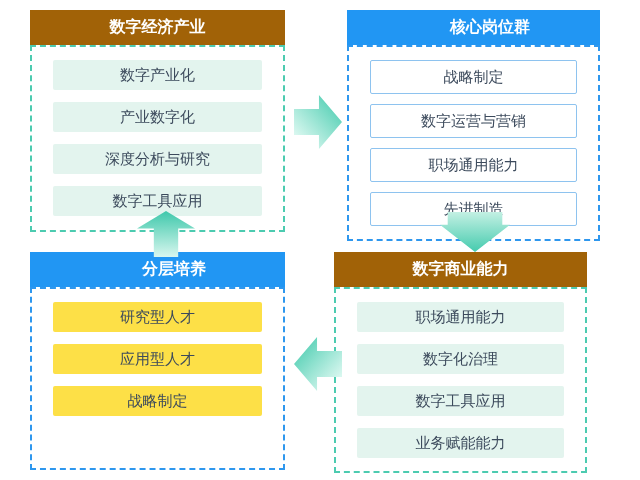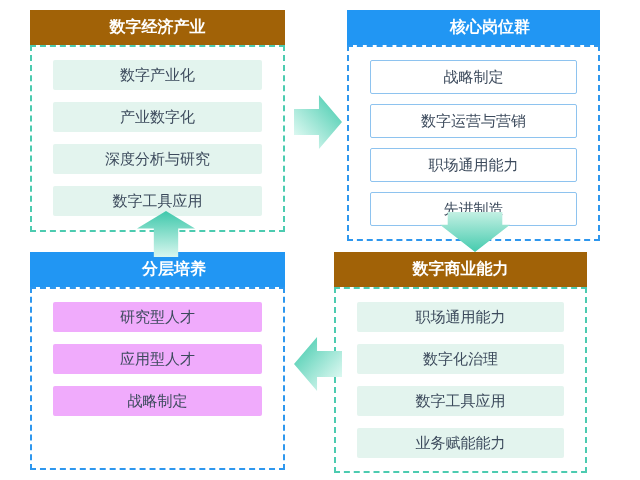--- a/index.html
+++ b/index.html
@@ -21,21 +21,21 @@
   }
   .bd-teal{border:2px dashed #4ccbb0;border-top:2px dashed #4ccbb0;}
   .bd-blue{border:2px dashed #2e97ee;}
   .item{
     height:30px;flex:0 0 30px;margin-bottom:12px;
     display:flex;align-items:center;justify-content:center;
     font-size:15px;color:#3c4a5c;border-radius:2px;
   }
   .item:last-child{margin-bottom:0;}
   .item-fill-teal{background:#e3f4ee;}
-  .item-fill-blue{background:#f0abfc;}
+  .item-fill-blue{background:#fde047;}
   .item-outline-blue{
     background:#ffffff;border:1px solid #8ec3ef;
     height:32px;flex:0 0 32px;margin-bottom:10px;
   }
   .arrow{position:absolute;z-index:2;}
   .arrow-right{
     left:294px;top:95px;width:48px;height:54px;
     clip-path:polygon(0 26%,52% 26%,52% 0,100% 50%,52% 100%,52% 74%,0 74%);
     background:linear-gradient(to top right,#d8f7ef 15%,#45cbae 95%);
   }

